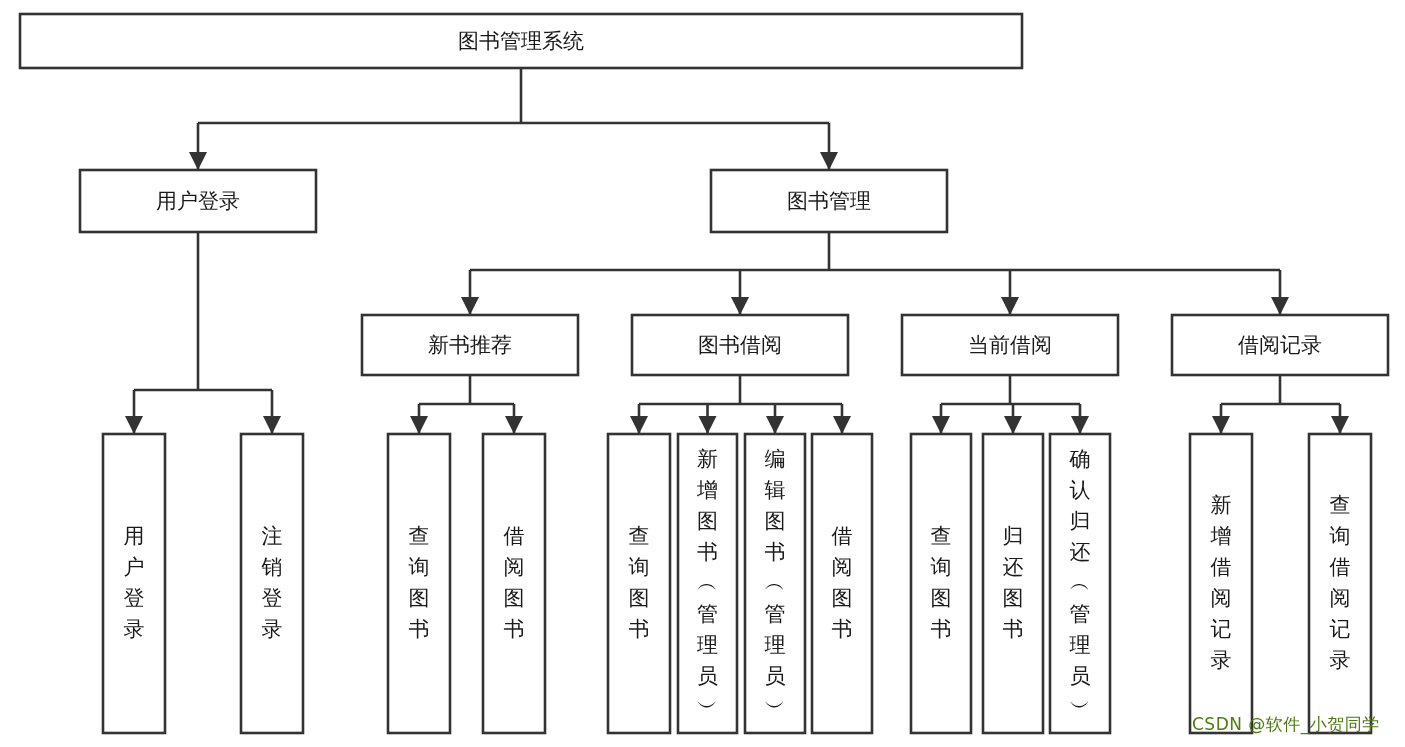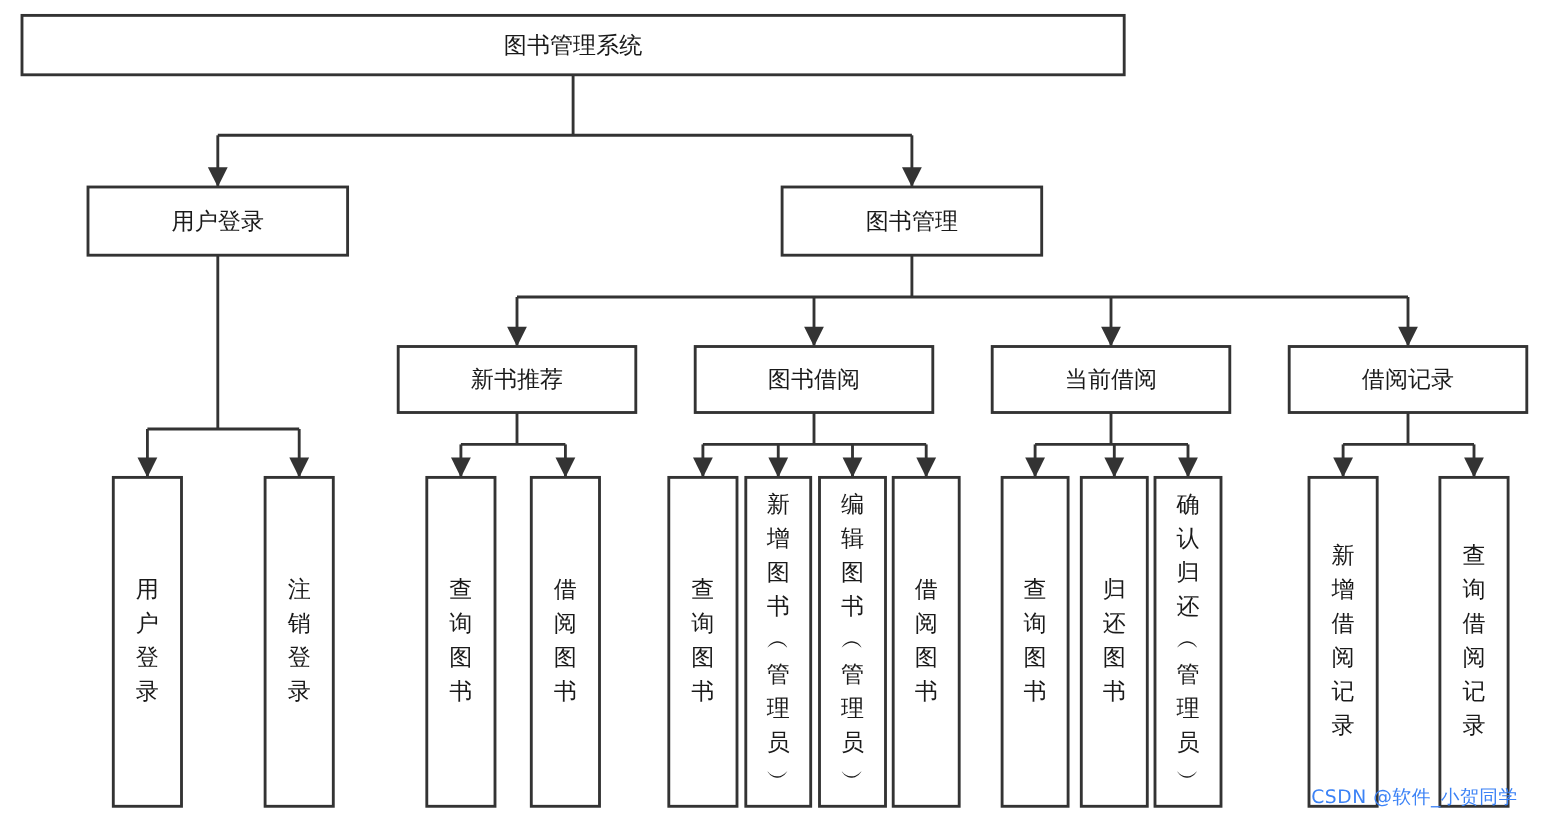--- a/index.html
+++ b/index.html
@@ -56,21 +56,21 @@
     font-size: 21px;
     fill: #1a1a1a;
     text-anchor: middle;
     dominant-baseline: middle;
     white-space: pre;
   }
   .watermark-text {
     position: absolute;
     font-family: "DejaVu Sans", "Liberation Sans", sans-serif;
     font-size: 17px;
-    color: #3b82f6;
+    color: #4d7c0f;
     left: 1192px;
     top: 713px;
     letter-spacing: 0.5px;
     pointer-events: none;
   }
 </style>
 </head>
 <body>
 
 <div id="diagram-root">

